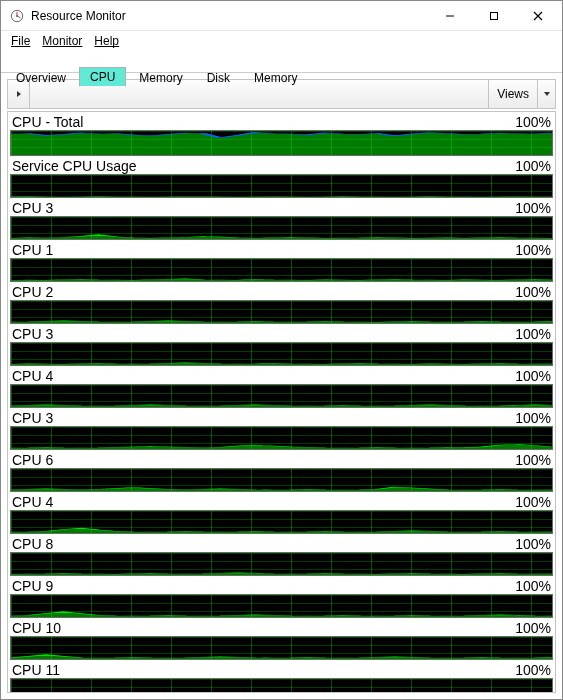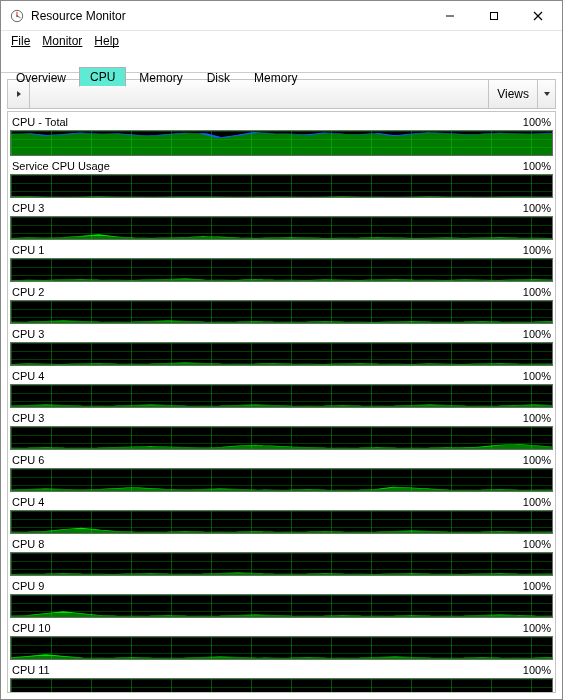--- a/index.html
+++ b/index.html
@@ -111,21 +111,21 @@
   }
   .graph {
     margin-bottom: 2px;
   }
   .graph-header {
     height: 16px;
     display: flex;
     align-items: center;
     justify-content: space-between;
     padding: 0 2px;
-    font-size: 11px;
+    font-size: 14px;
     color: #000;
     text-align: right;
   }
   .graph-canvas {
     height: 24px;
     background: #000;
     position: relative;
     overflow: hidden;
     border: 1px solid #6a6a6a;
   }

